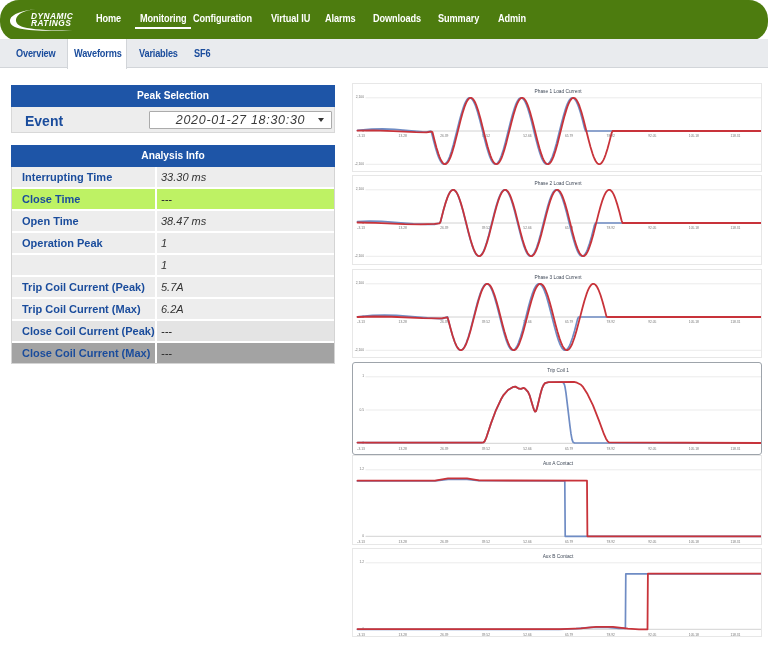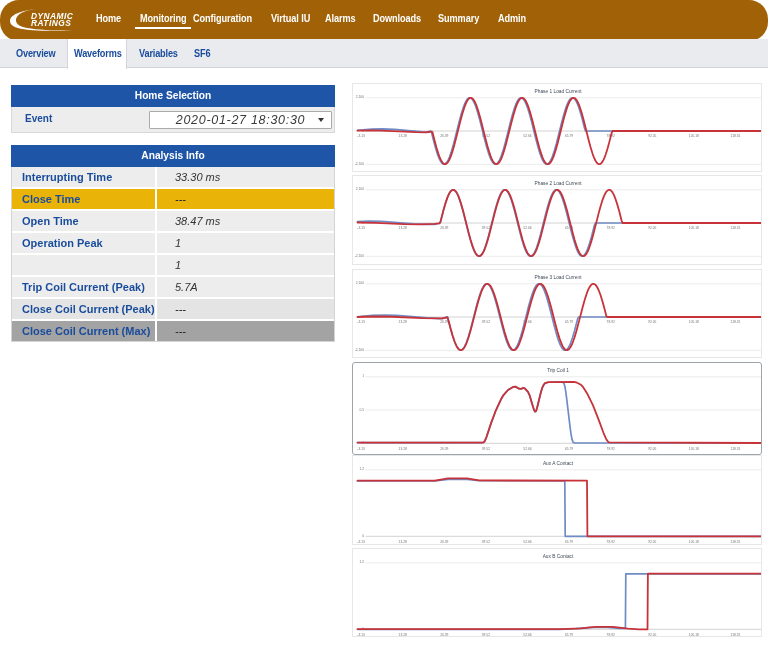--- a/index.html
+++ b/index.html
@@ -1,45 +1,45 @@
 <!DOCTYPE html>
 <html><head><meta charset="utf-8"><title>Waveforms</title>
 <style>
 * { margin:0; padding:0; box-sizing:border-box; }
 html,body { width:768px; height:645px; background:#fff;
   font-family:"Liberation Sans", sans-serif; position:relative; overflow:hidden; }
-#navbar { position:absolute; left:0; top:0; width:768px; height:41px; background:#a16207;border-radius:19px; }
+#navbar { position:absolute; left:0; top:0; width:768px; height:41px; background:#4d7c0f;border-radius:19px; }
 #navbar span { color:#fff; font-weight:bold; font-size:10.2px; letter-spacing:-0.1px; white-space:nowrap;
   transform:scaleX(0.9); transform-origin:left center; display:inline-block; }
 #navunder { position:absolute; left:134.5px; top:26.5px; width:56px; height:2.5px; background:#fff; }
 #tabbar { position:absolute; left:0; top:39px; width:768px; height:29px; background:#e9ebee;
   border-bottom:1px solid #d2d5d9; }
 .tab { position:absolute; top:0; height:29px; line-height:29px; color:#1a4c9c;
   font-weight:bold; font-size:10.8px; letter-spacing:-0.2px; white-space:nowrap; text-align:center;
   transform:scaleX(0.85); transform-origin:left center; }
 #activetab { position:absolute; left:67px; top:0; width:60px; height:30px; background:#fff;
   border-left:1px solid #d2d5d9; border-right:1px solid #d2d5d9; }
 .panelhdr { position:absolute; left:11px; width:324px; height:21.5px; background:#1e55a7;
   color:#fff; font-weight:bold; font-size:10.2px; text-align:center; line-height:21.5px; }
 #eventbody { position:absolute; left:11px; top:106.5px; width:324px; height:26px;
   background:#ededed; border:1px solid #d8d8d8; border-top:none; }
-#eventlab { position:absolute; left:13px; top:6px; color:#1a4c9c; font-weight:bold; font-size:10px; }
+#eventlab { position:absolute; left:13px; top:6px; color:#1a4c9c; font-weight:bold; font-size:14px; }
 #eventsel { position:absolute; left:137px; top:4.5px; width:183px; height:17.5px; background:#fff;
   border:1px solid #ababab; border-radius:1px; font-style:italic; font-size:12.5px; letter-spacing:0.7px; color:#3a3a3a;
   text-align:center; line-height:16px; }
 #selarrow { position:absolute; right:7px; top:6px; width:0; height:0;
   border-left:3.2px solid transparent; border-right:3.2px solid transparent;
   border-top:4.2px solid #333; }
 #atable { position:absolute; left:11px; top:166.5px; width:324px;
   border:1px solid #d4d4d4; border-top:none;text-align:right; }
 .arow { position:relative; width:100%; height:22px; border-bottom:2px solid #fff; line-height:20px; }
 .arow:last-child { border-bottom:none; height:20px; }
 .alab { position:absolute; left:10px; top:0; height:20px; line-height:20px; color:#1a4c9c;
   font-weight:bold; font-size:11px; white-space:nowrap; }
-.aval { position:absolute; left:143px; top:0; height:20px; line-height:20px; padding-left:18px;
+.aval { position:absolute; left:143px; top:0; height:20px; line-height:20px; padding-left:4px;
   color:#333; font-style:italic; font-size:11px; border-left:2px solid #fff; white-space:nowrap; }
 </style></head>
 <body>
 <div id="navbar">
   <svg width="130" height="41" viewBox="0 0 130 41" style="position:absolute;left:0;top:0" xmlns="http://www.w3.org/2000/svg">
     <path d="M 35.5 9.2 C 23 10.2 11.8 14 10.2 19.2 C 9 23.6 12.5 26.8 19.5 28.4 C 30 30.8 52 31.4 72.5 30.2 C 52 30.6 33 29.6 23.8 27.2 C 17 25.2 14.6 21.4 16.6 17.4 C 19.3 12.6 26 10.4 35.5 9.2 Z" fill="#fff"></path>
     <text x="31" y="18.8" font-size="8.4" font-weight="bold" font-style="italic" fill="#fff" letter-spacing="0.45" font-family="Liberation Sans">DYNAMIC</text>
     <text x="31" y="25.6" font-size="8.4" font-weight="bold" font-style="italic" fill="#fff" letter-spacing="0.45" font-family="Liberation Sans">RATINGS</text>
   </svg>
   <span style="position:absolute;left:96.4px;top:13px">Home</span>
@@ -53,50 +53,54 @@
   <div id="navunder"></div>
 </div>
 <div id="tabbar">
   <div id="activetab"></div>
   <div class="tab" style="left:16px">Overview</div>
   <div class="tab" style="left:74px">Waveforms</div>
   <div class="tab" style="left:139px">Variables</div>
   <div class="tab" style="left:194px">SF6</div>
 </div>
 
-<div class="panelhdr" style="top:85px">Home Selection</div>
+<div class="panelhdr" style="top:85px">Peak Selection</div>
 <div id="eventbody">
   <div id="eventlab">Event</div>
   <div id="eventsel">2020-01-27 18:30:30<div id="selarrow"></div></div>
 </div>
 
 <div class="panelhdr" style="top:145px">Analysis Info</div>
 <div id="atable">
 <div class="arow" style="background:#ededed">
       <div class="alab">Interrupting Time</div>
       <div class="aval">33.30 ms</div>
     </div>
-<div class="arow" style="background:#eab308">
+<div class="arow" style="background:#bef264">
       <div class="alab">Close Time</div>
       <div class="aval">---</div>
     </div>
 <div class="arow" style="background:#ededed">
       <div class="alab">Open Time</div>
       <div class="aval">38.47 ms</div>
     </div>
 <div class="arow" style="background:#ededed">
       <div class="alab">Operation Peak</div>
       <div class="aval">1</div>
     </div>
 <div class="arow" style="background:#ededed">
       <div class="aval">1</div>
     </div>
 <div class="arow" style="background:#ededed">
       <div class="alab">Trip Coil Current (Peak)</div>
       <div class="aval">5.7A</div>
+    </div>
+<div class="arow" style="background:#ededed">
+      <div class="alab">Trip Coil Current (Max)</div>
+      <div class="aval">6.2A</div>
     </div>
 <div class="arow" style="background:#e4e4e4">
       <div class="alab">Close Coil Current (Peak)</div>
       <div class="aval">---</div>
     </div>
 <div class="arow" style="background:#a3a3a3">
       <div class="alab">Close Coil Current (Max)</div>
       <div class="aval">---</div>
     </div>
 </div>

